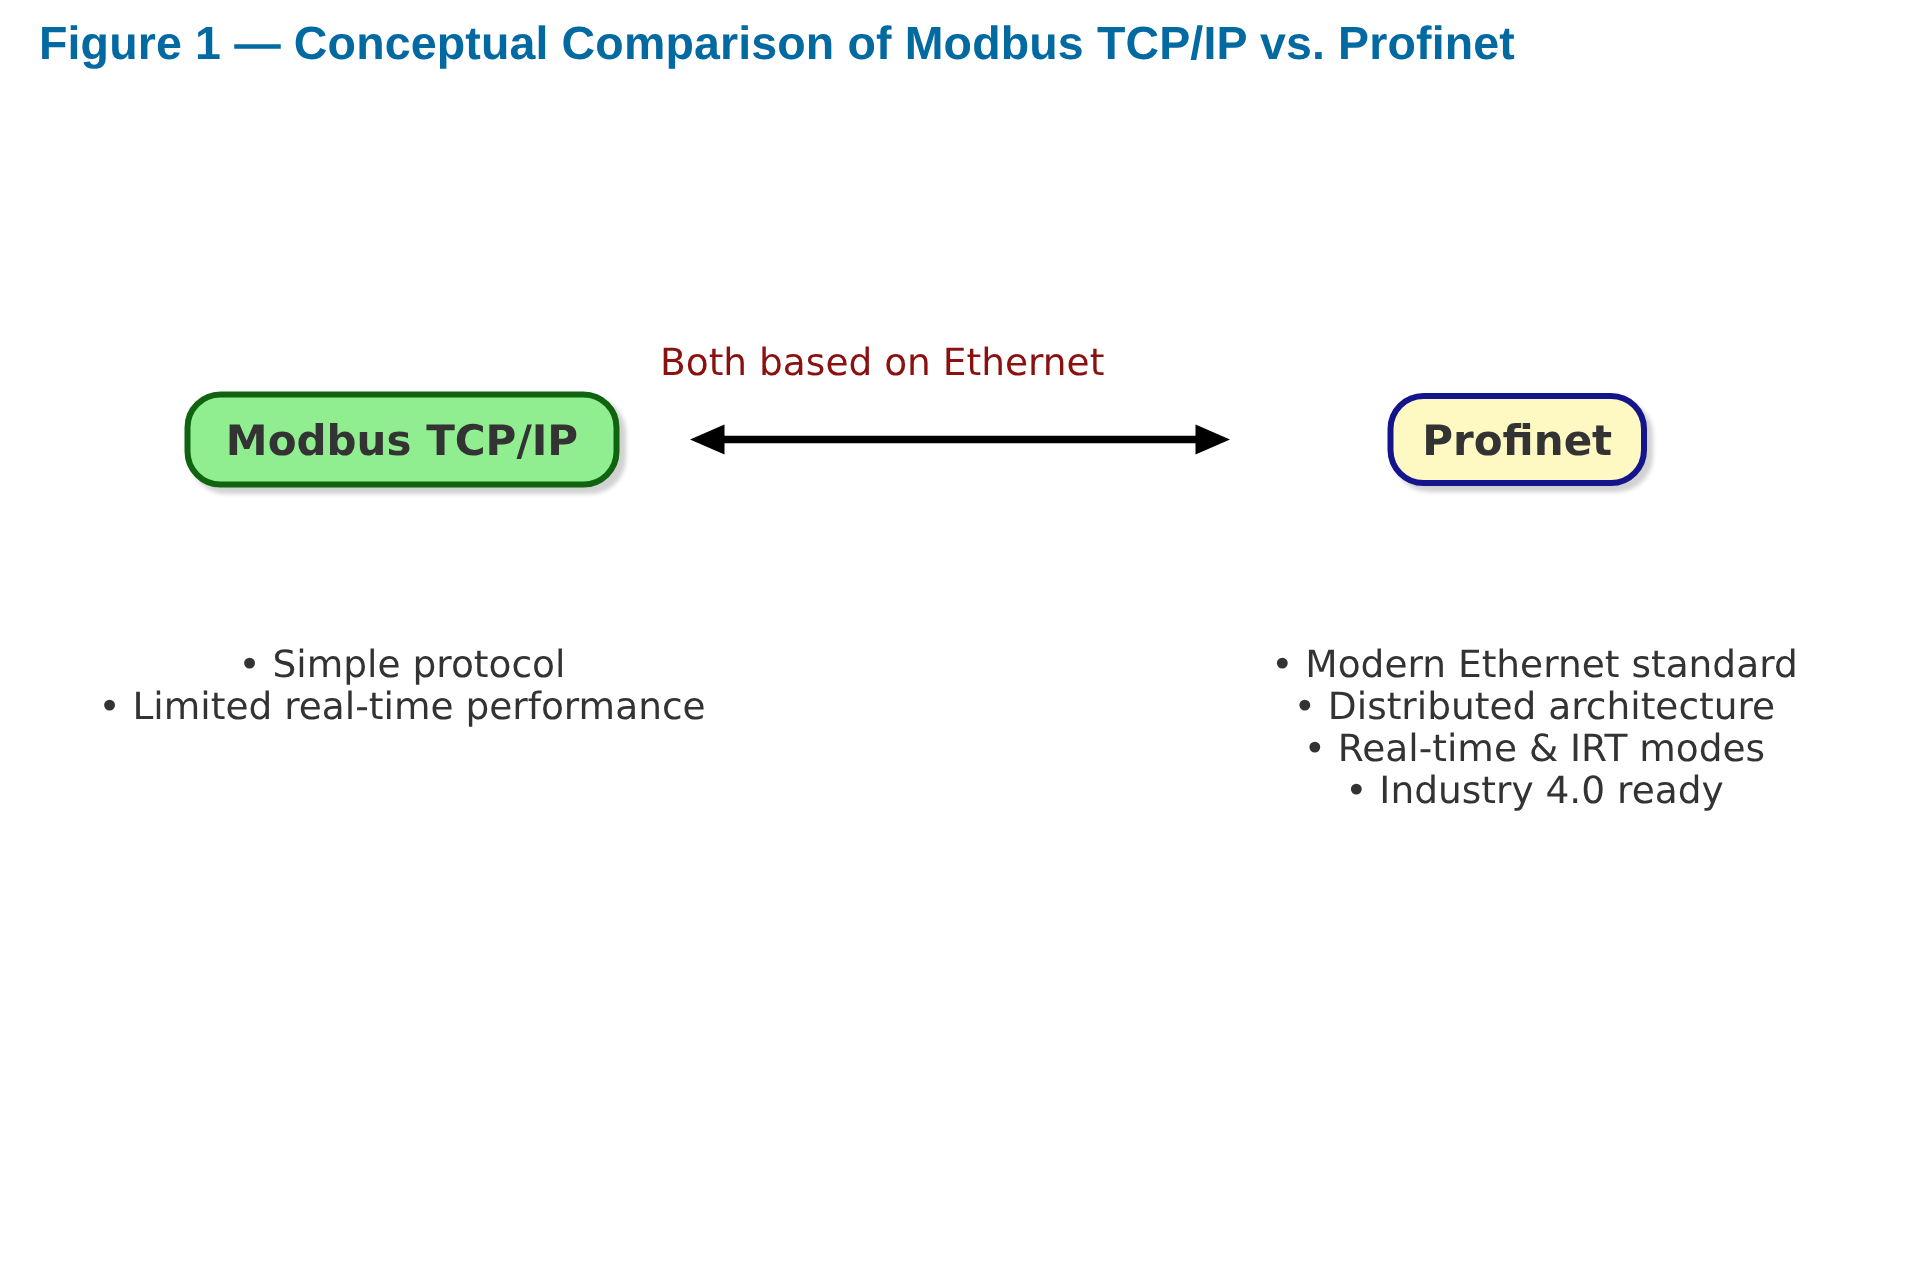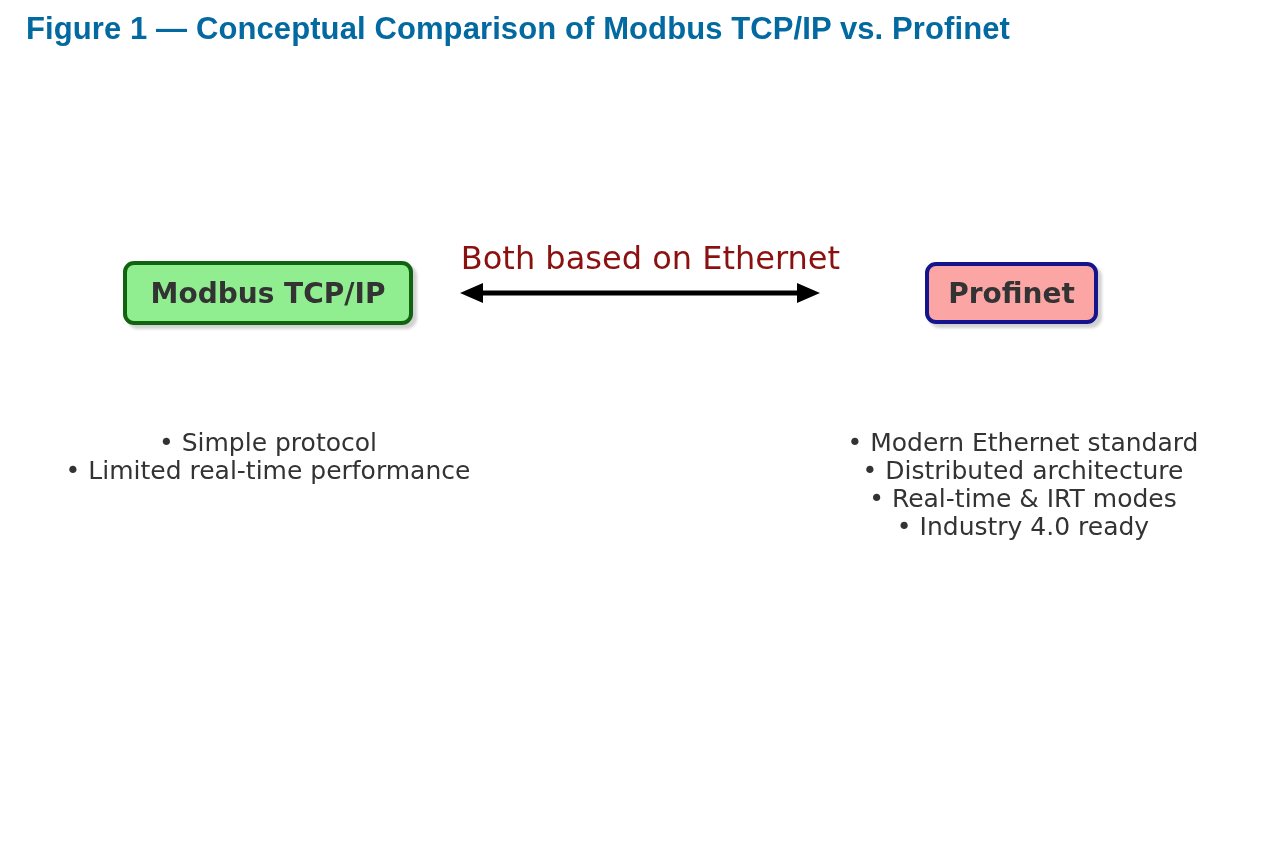--- a/index.html
+++ b/index.html
@@ -30,21 +30,21 @@
     white-space: nowrap;
   }
 
   
   .proto-box {
     position: absolute;
     box-sizing: border-box;
     display: flex;
     align-items: center;
     justify-content: center;
-    border-radius: 11px;
+    border-radius: 24px;
     font-family: "DejaVu Sans", sans-serif;
     font-weight: bold;
     font-size: 28px;
     color: #333333;
     box-shadow: 4px 4px 3px rgba(0, 0, 0, 0.18);
   }
 
   #box-modbus {
     left: 123px;
     top: 261px;
@@ -52,33 +52,33 @@
     height: 64px;
     background: #90ee90;
     border: 4px solid #106410;
   }
 
   #box-profinet {
     left: 925px;
     top: 262px;
     width: 173px;
     height: 62px;
-    background: #fca5a5;
+    background: #fef9c3;
     border: 4px solid #14148c;
   }
 
   
   #ethernet-label {
     position: absolute;
     left: 440px;
-    top: 239px;
+    top: 227px;
     width: 400px;
-    text-align: right;
+    text-align: left;
     font-family: "DejaVu Sans", sans-serif;
-    font-size: 32px;
+    font-size: 25px;
     font-weight: normal;
     color: #8b1111;
     white-space: nowrap;
   }
 
   #ethernet-arrow {
     position: absolute;
     left: 455px;
     top: 275px;
     width: 370px;

